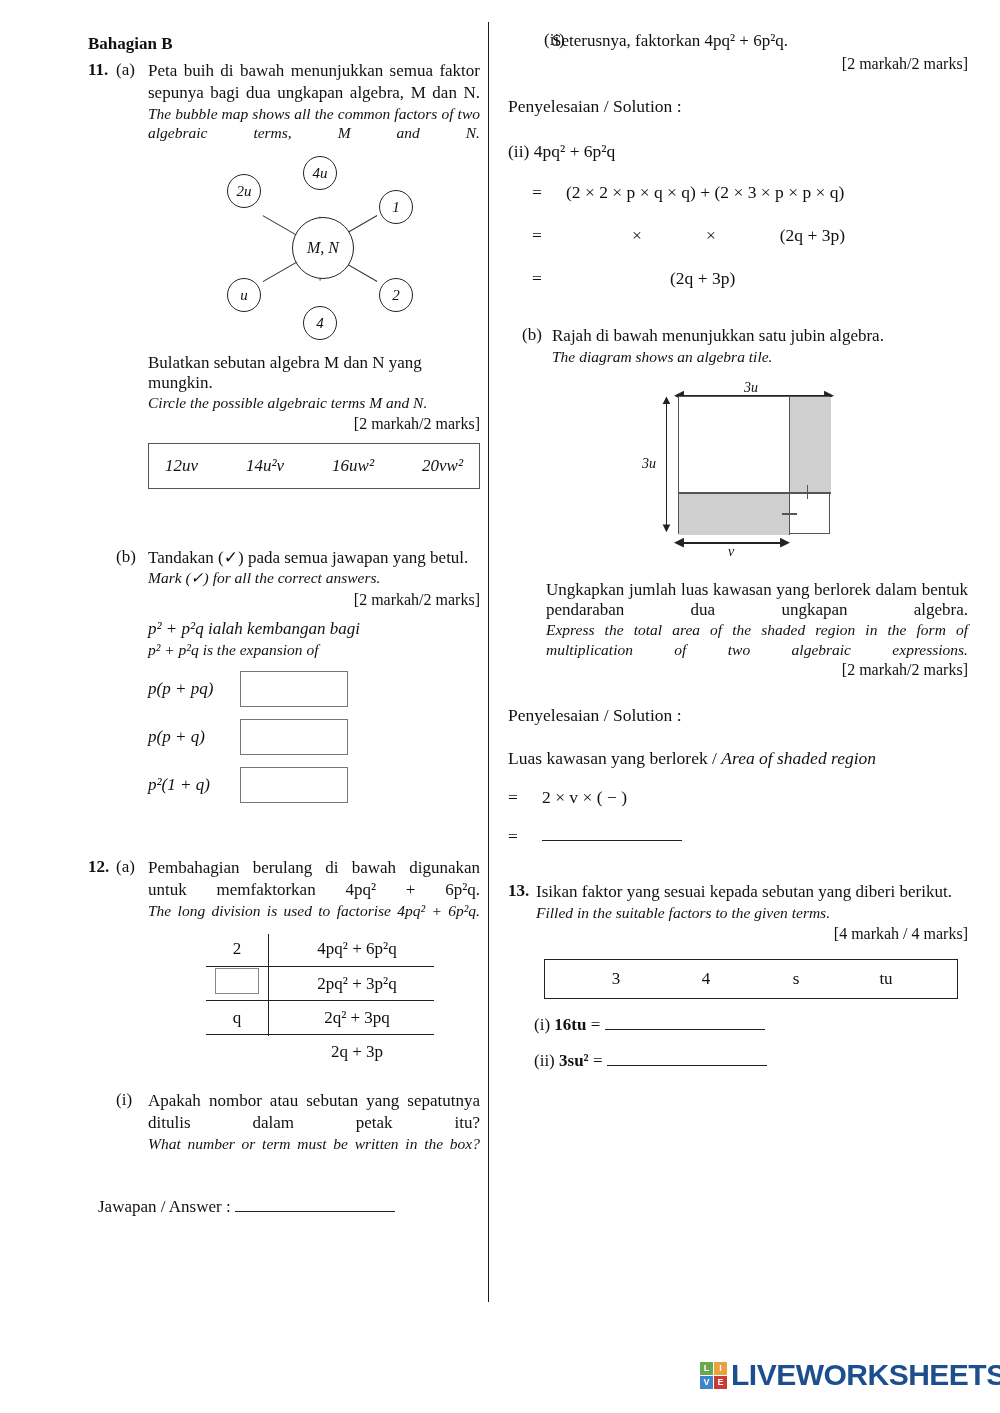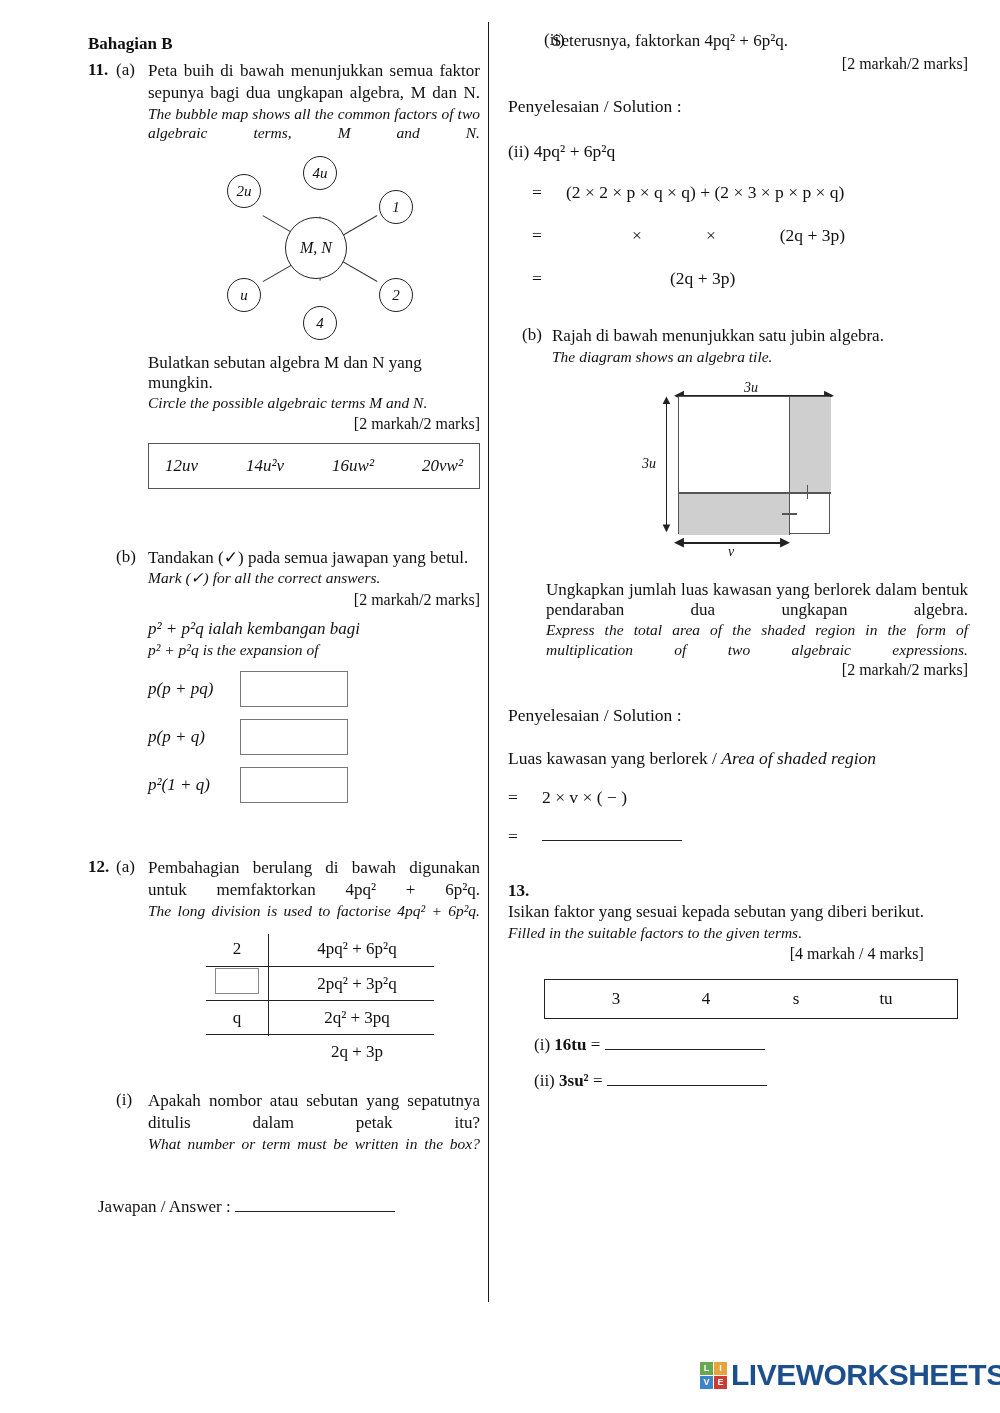--- a/index.html
+++ b/index.html
@@ -122,21 +122,21 @@
 
     <div class="bubblemap">
 
       <div class="spoke" style="left:120px;top:92px;width:32px;transform:rotate(-90deg);"></div>
       <div class="spoke" style="left:120px;top:92px;width:66px;transform:rotate(-150deg);"></div>
       <div class="spoke" style="left:120px;top:92px;width:66px;transform:rotate(-30deg);"></div>
       <div class="spoke" style="left:120px;top:92px;width:66px;transform:rotate(150deg);"></div>
       <div class="spoke" style="left:120px;top:92px;width:66px;transform:rotate(30deg);"></div>
       <div class="spoke" style="left:120px;top:92px;width:32px;transform:rotate(90deg);"></div>
 
-      <div class="bub center" style="left:85px;top:61px;">M, N</div>
+      <div class="bub center" style="left:92px;top:61px;">M, N</div>
       <div class="bub small" style="left:103px;top:0px;">4u</div>
       <div class="bub small" style="left:27px;top:18px;">2u</div>
       <div class="bub small" style="left:179px;top:34px;">1</div>
       <div class="bub small" style="left:27px;top:122px;">u</div>
       <div class="bub small" style="left:179px;top:122px;">2</div>
       <div class="bub small" style="left:103px;top:150px;">4</div>
     </div>
 
     <div style="margin-left:60px;margin-top:12px;">
       <div style="font-size:17px;">Bulatkan sebutan algebra M dan N yang mungkin.</div>
@@ -309,21 +309,21 @@
     <div class="eqline" style="margin-top:18px;">
       <span class="eqeq">=</span>
       <span>2 × v × (       −       )</span>
     </div>
 
     <div class="eqline" style="margin-top:18px;">
       <span class="eqeq">=</span>
       <span class="blank short"></span>
     </div>
 
-    <div class="qrow" style="margin-top:34px;flex-direction:column;">
+    <div class="qrow" style="margin-top:34px;">
       <div class="qnum">13.</div>
       <div class="qbody">
         <div>Isikan faktor yang sesuai kepada sebutan yang diberi berikut.</div>
         <div class="en">Filled in the suitable factors to the given terms.</div>
         <div class="marks">[4 markah / 4 marks]</div>
       </div>
     </div>
 
     <div class="factorbox" style="margin-left:36px;margin-right:10px;">
       <div class="fitem">3</div>

